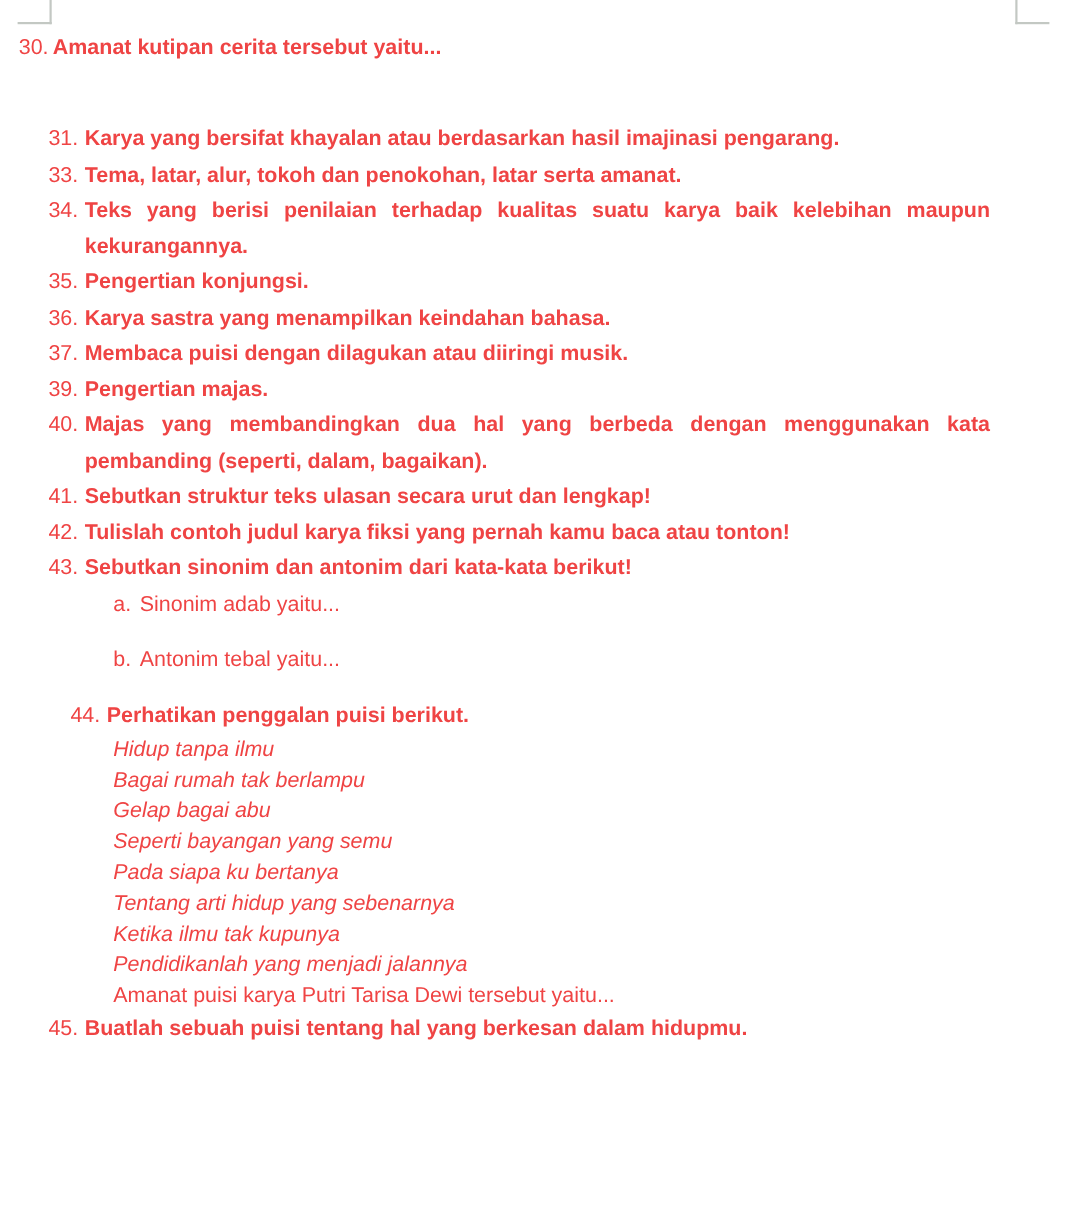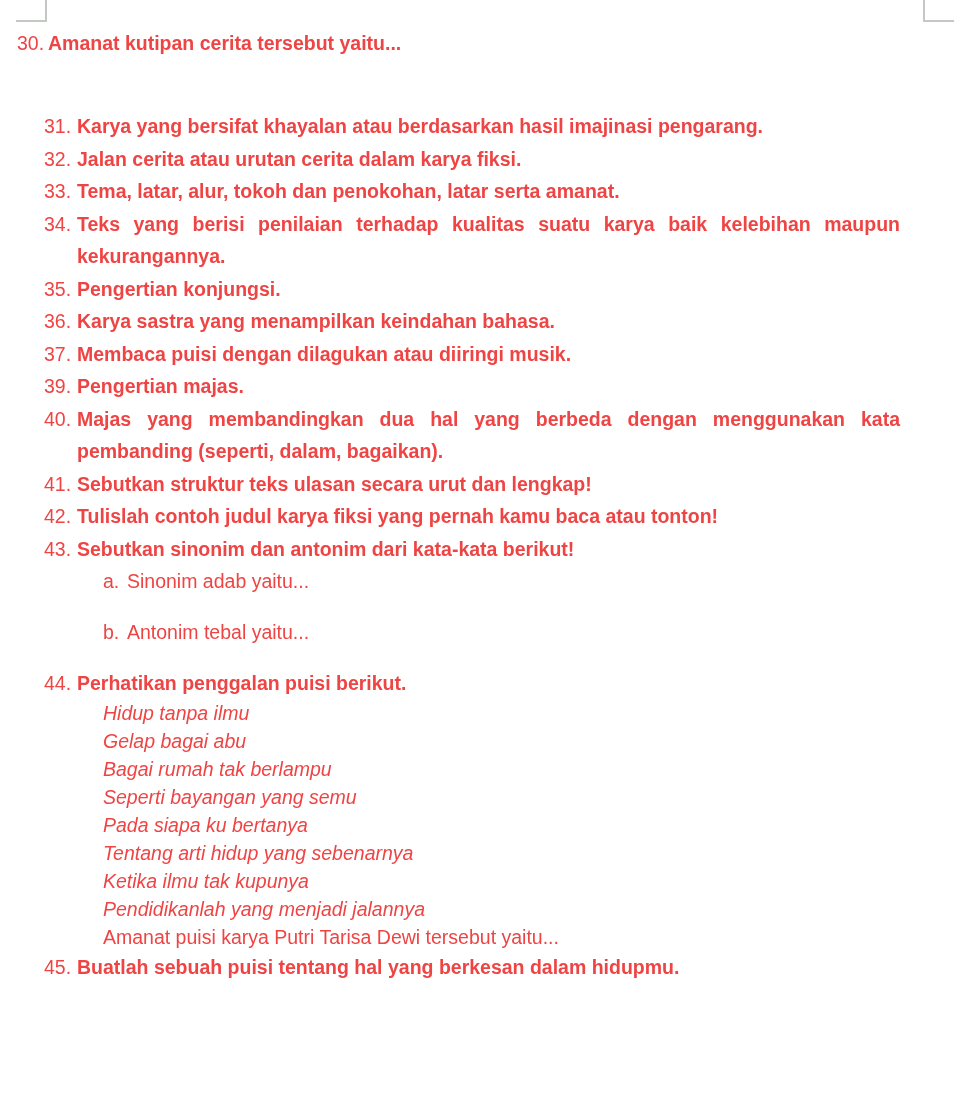--- a/index.html
+++ b/index.html
@@ -67,21 +67,21 @@
     text-align-last: justify;
   }
   
   .sub {
     display: flex;
     margin-left: 59px;
     line-height: 32.5px;
   }
   .sub .lab { flex: 0 0 24px; }
   .sub-b { margin-top: 18px; }
-  .q44 { margin-top: 18.5px; }
+  .q44 { margin-top: 18.5px; margin-left: 20px; }
   
   .poem {
     margin-left: 59px;
     font-style: italic;
     line-height: 28px;
   }
   .poem-close {
     margin-left: 59px;
     font-style: normal;
     line-height: 28px;
@@ -100,24 +100,20 @@
     <span class="txt">Amanat kutipan cerita tersebut yaitu...</span>
   </div>
 
   <div class="qlist">
 
     <div class="q">
       <span class="num">31.</span>
       <span class="txt">Karya yang bersifat khayalan atau berdasarkan hasil imajinasi pengarang.</span>
     </div>
 
-    <div class="q">
-      <span class="num">32.</span>
-      <span class="txt">Jalan cerita atau urutan cerita dalam karya fiksi.</span>
-    </div>
 
     <div class="q">
       <span class="num">33.</span>
       <span class="txt">Tema, latar, alur, tokoh dan penokohan, latar serta amanat.</span>
     </div>
 
     <div class="q">
       <span class="num">34.</span>
       <span class="txt">
         <div class="jl">Teks yang berisi penilaian terhadap kualitas suatu karya baik kelebihan maupun</div>
@@ -179,22 +175,22 @@
       <span>Antonim tebal yaitu...</span>
     </div>
 
     <div class="q q44">
       <span class="num">44.</span>
       <span class="txt">Perhatikan penggalan puisi berikut.</span>
     </div>
 
     <div class="poem">
       <div>Hidup tanpa ilmu</div>
+      <div>Bagai rumah tak berlampu</div>
       <div>Gelap bagai abu</div>
-      <div>Bagai rumah tak berlampu</div>
       <div>Seperti bayangan yang semu</div>
       <div>Pada siapa ku bertanya</div>
       <div>Tentang arti hidup yang sebenarnya</div>
       <div>Ketika ilmu tak kupunya</div>
       <div>Pendidikanlah yang menjadi jalannya</div>
     </div>
 
     <div class="poem-close">Amanat puisi karya Putri Tarisa Dewi tersebut yaitu...</div>
 
     <div class="q">

